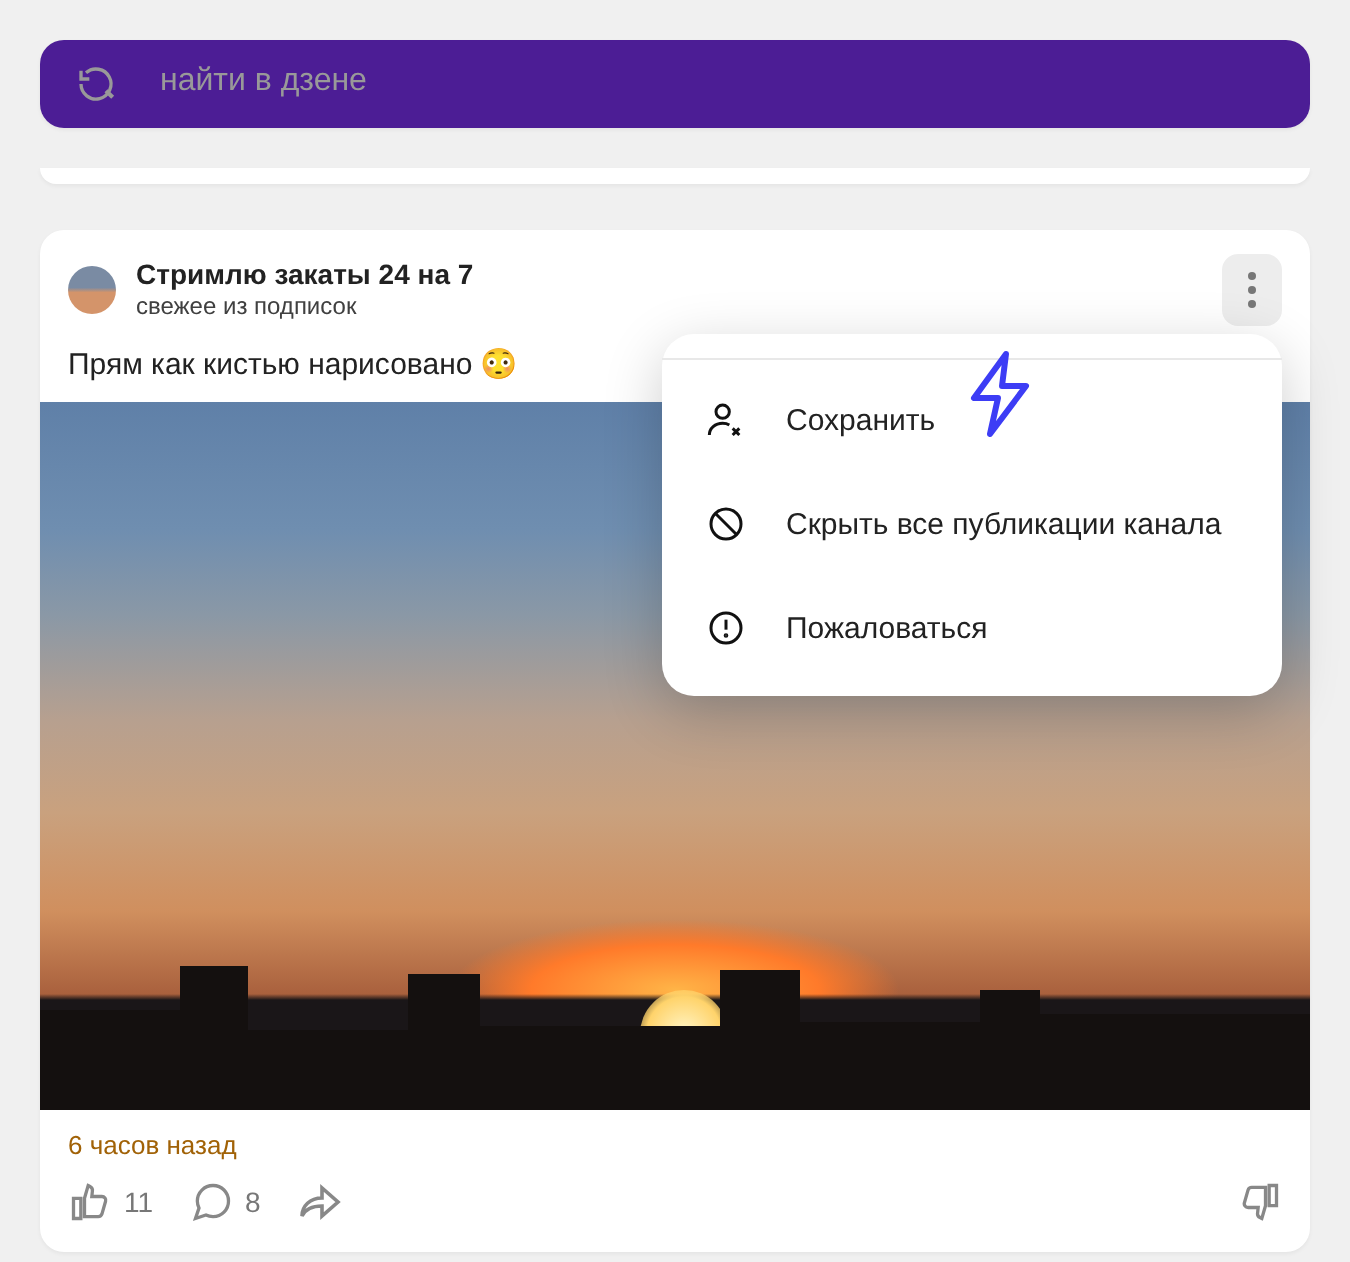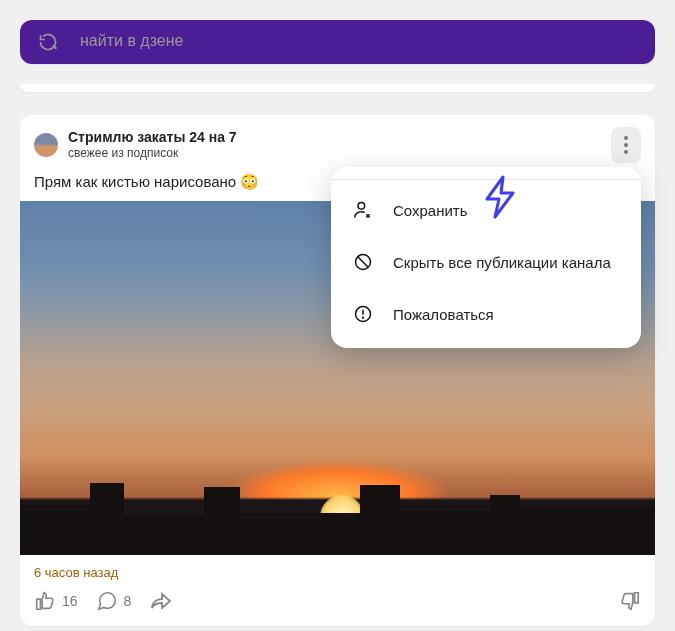--- a/index.html
+++ b/index.html
@@ -106,21 +106,21 @@
     </div>
   </div>
 
   <div class="footer">
     <div class="timestamp">6 часов назад</div>
     <div class="actions">
       <div class="action">
         <svg width="22" height="22" viewBox="0 0 24 24" fill="none" stroke="#888" stroke-width="1.8">
           <path d="M7 10v11H3V10h4zm4-7l1 .5c1 .5 1.5 1.5 1.3 2.6L13 9h5.5c1.4 0 2.4 1.3 2 2.6l-2 7c-.3.9-1.1 1.4-2 1.4H9V10l2-7z"></path>
         </svg>
-        <span class="count">16</span>
+        <span class="count">11</span>
       </div>
       <div class="action">
         <svg width="22" height="22" viewBox="0 0 24 24" fill="none" stroke="#888" stroke-width="1.8">
           <path d="M21 11.5a8.38 8.38 0 0 1-8.5 8.5 8.5 8.5 0 0 1-3.8-.9L3 21l1.9-5.7A8.38 8.38 0 0 1 4 11.5 8.5 8.5 0 0 1 12.5 3 8.38 8.38 0 0 1 21 11.5z"></path>
         </svg>
         <span class="count">8</span>
       </div>
       <div class="action">
         <svg width="24" height="22" viewBox="0 0 24 22" fill="none" stroke="#888" stroke-width="1.8">
           <path d="M3 18c0-5 4-9 10-9V4l8 7-8 7v-5c-4 0-8 1-10 5z"></path>

